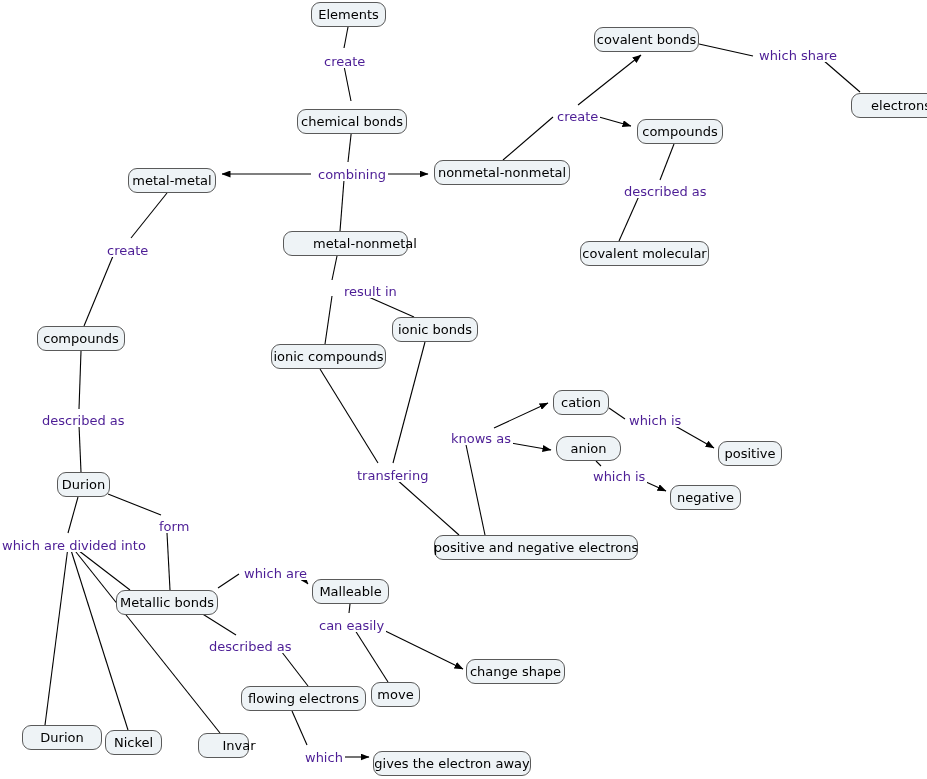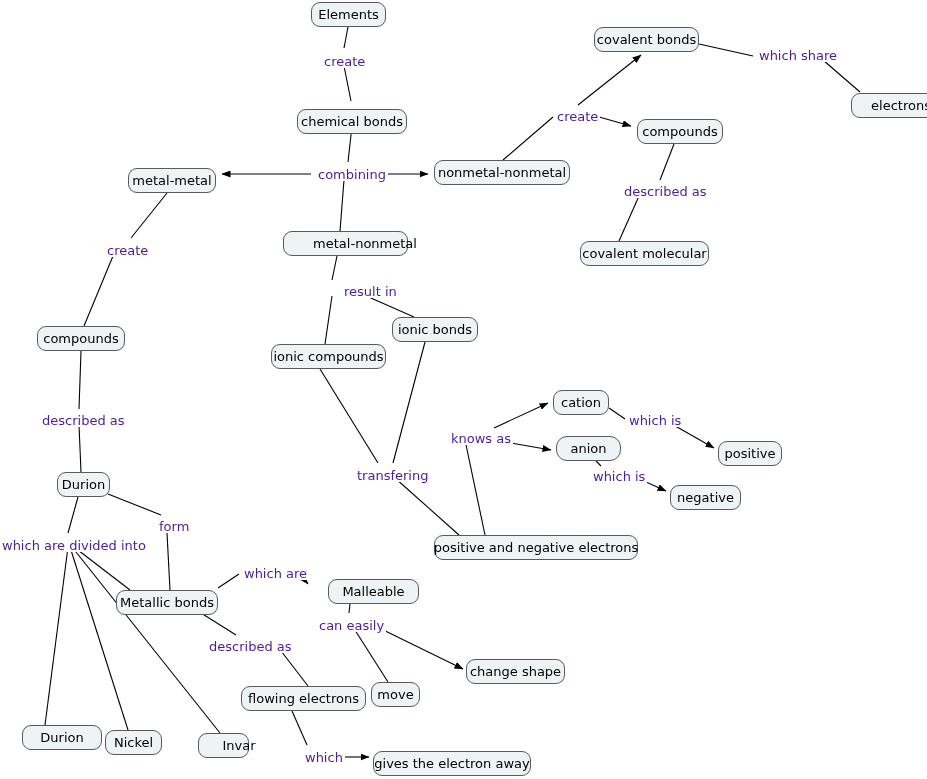--- a/index.html
+++ b/index.html
@@ -124,21 +124,21 @@
       <div class="node" style="left: 580px; top: 241px; width: 129px;">covalent molecular</div>
       <div class="node" style="left: 283px; top: 231px; width: 125px; padding-left: 48px;">metal-nonmetal</div>
       <div class="node" style="left: 392px; top: 317px; width: 86px;">ionic bonds</div>
       <div class="node" style="left: 271px; top: 344px; width: 115px;">ionic compounds</div>
       <div class="node" style="left: 37px; top: 326px; width: 88px;">compounds</div>
       <div class="node" style="left: 57px; top: 472px; width: 53px;">Durion</div>
       <div class="node" style="left: 116px; top: 590px; width: 102px;">Metallic bonds</div>
       <div class="node" style="left: 22px; top: 725px; width: 80px;">Durion</div>
       <div class="node" style="left: 105px; top: 730px; width: 57px;">Nickel</div>
       <div class="node" style="left: 198px; top: 733px; width: 50px; padding-left: 40px;">Invar</div>
-      <div class="node" style="left: 312px; top: 579px; width: 91px; margin-left: 16px;">Malleable</div>
+      <div class="node" style="left: 312px; top: 579px; width: 77px;">Malleable</div>
       <div class="node" style="left: 371px; top: 682px; width: 49px;">move</div>
       <div class="node" style="left: 466px; top: 659px; width: 99px;">change shape</div>
       <div class="node" style="left: 241px; top: 686px; width: 125px;">flowing electrons</div>
       <div class="node" style="left: 373px; top: 751px; width: 158px;">gives the electron away</div>
       <div class="node" style="left: 434px; top: 535px; width: 204px;">positive and negative electrons</div>
       <div class="node" style="left: 553px; top: 390px; width: 56px;">cation</div>
       <div class="node" style="left: 556px; top: 436px; width: 65px; border-radius: 11px;">anion</div>
       <div class="node" style="left: 718px; top: 441px; width: 64px;">positive</div>
       <div class="node" style="left: 670px; top: 485px; width: 71px;">negative</div>
     </div>

